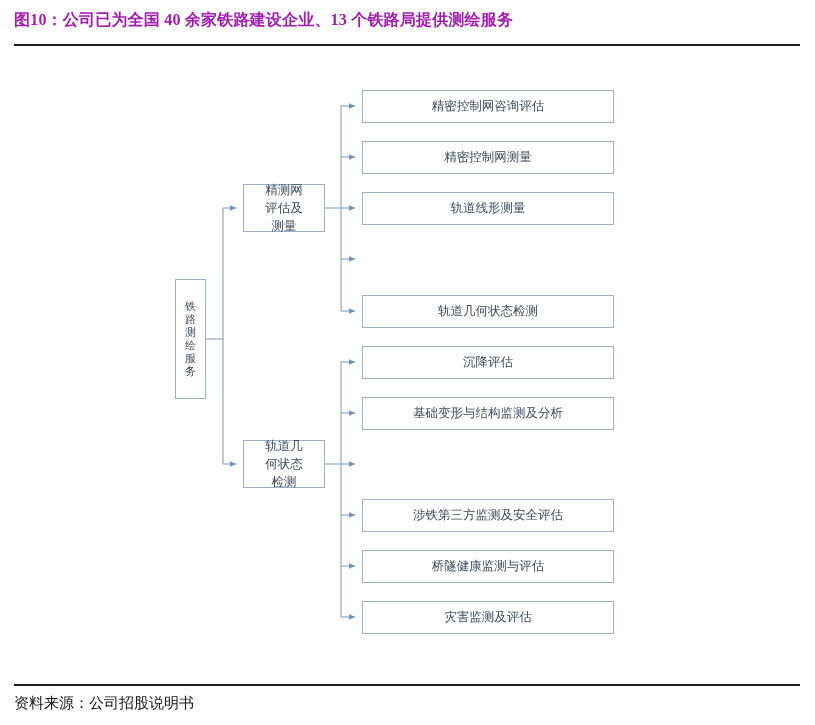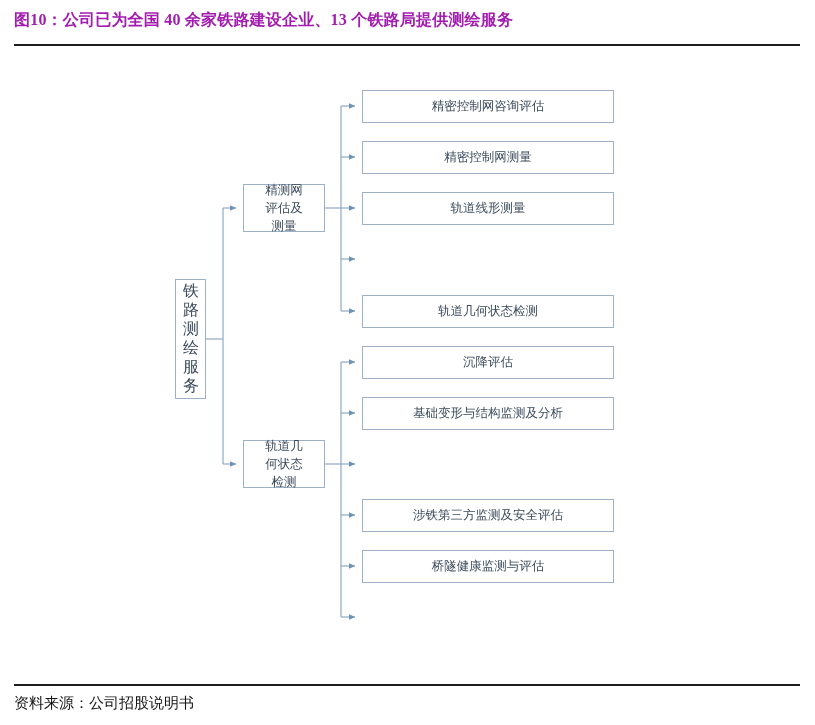--- a/index.html
+++ b/index.html
@@ -86,21 +86,21 @@
     text-align: center;
     font-size: 12.5px;
     line-height: 1.45;
   }
 
   .node-root {
     left: 175px;
     top: 229px;
     width: 31px;
     height: 120px;
-    font-size: 16px;
+    font-size: 11px;
     line-height: 1.18;
     padding: 2px 0;
   }
   .node-root .vtext {
     display: block;
     width: 15px;
     word-break: break-all;
     white-space: normal;
     letter-spacing: 0;
   }
@@ -194,17 +194,20 @@
   </div>
   <div class="node node-leaf" style="top:347px">
     <span>基础变形与结构监测及分析</span>
   </div>
   <div class="node node-leaf" style="top:449px">
     <span>涉铁第三方监测及安全评估</span>
   </div>
   <div class="node node-leaf" style="top:500px">
     <span>桥隧健康监测与评估</span>
   </div>
+  <div class="node node-leaf" style="top:551px">
+    <span>灾害监测及评估</span>
+  </div>
 
 </div>
 
 <div id="footer-rule"></div>
 <div id="figure-source">资料来源：公司招股说明书</div>
 
 </body></html>

